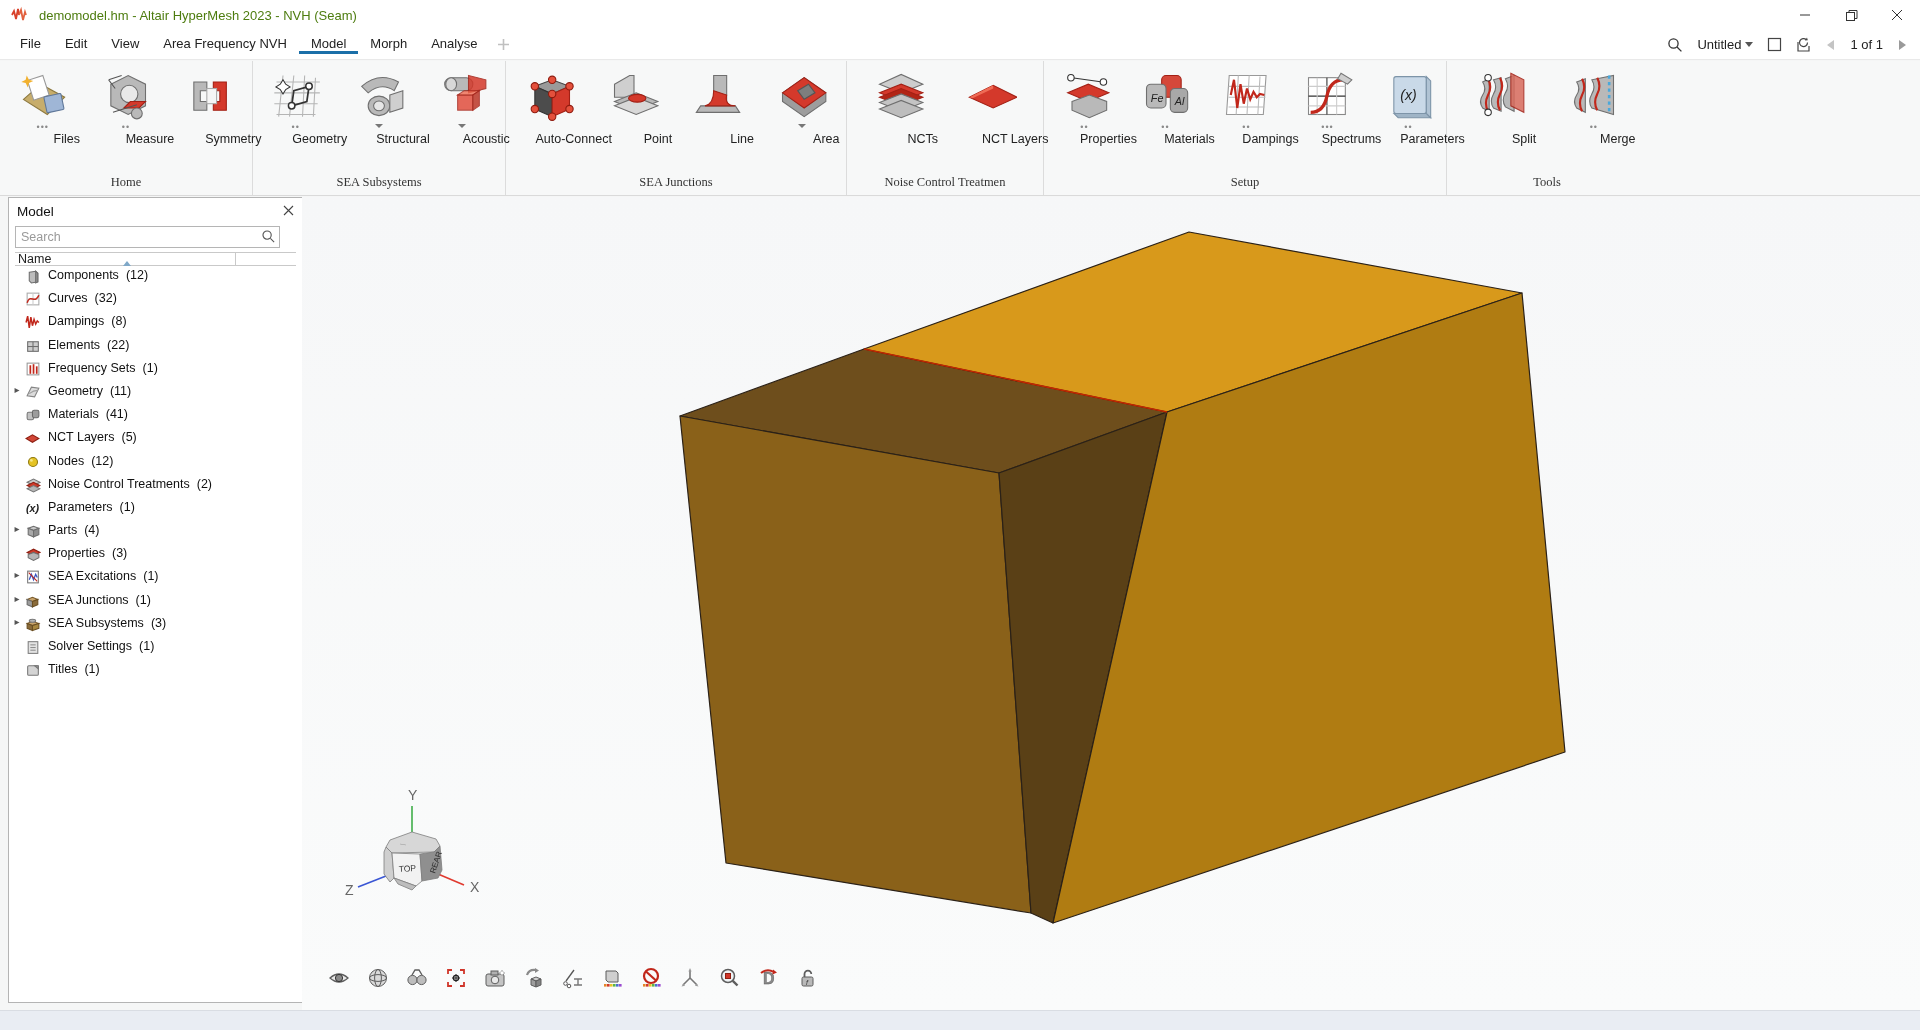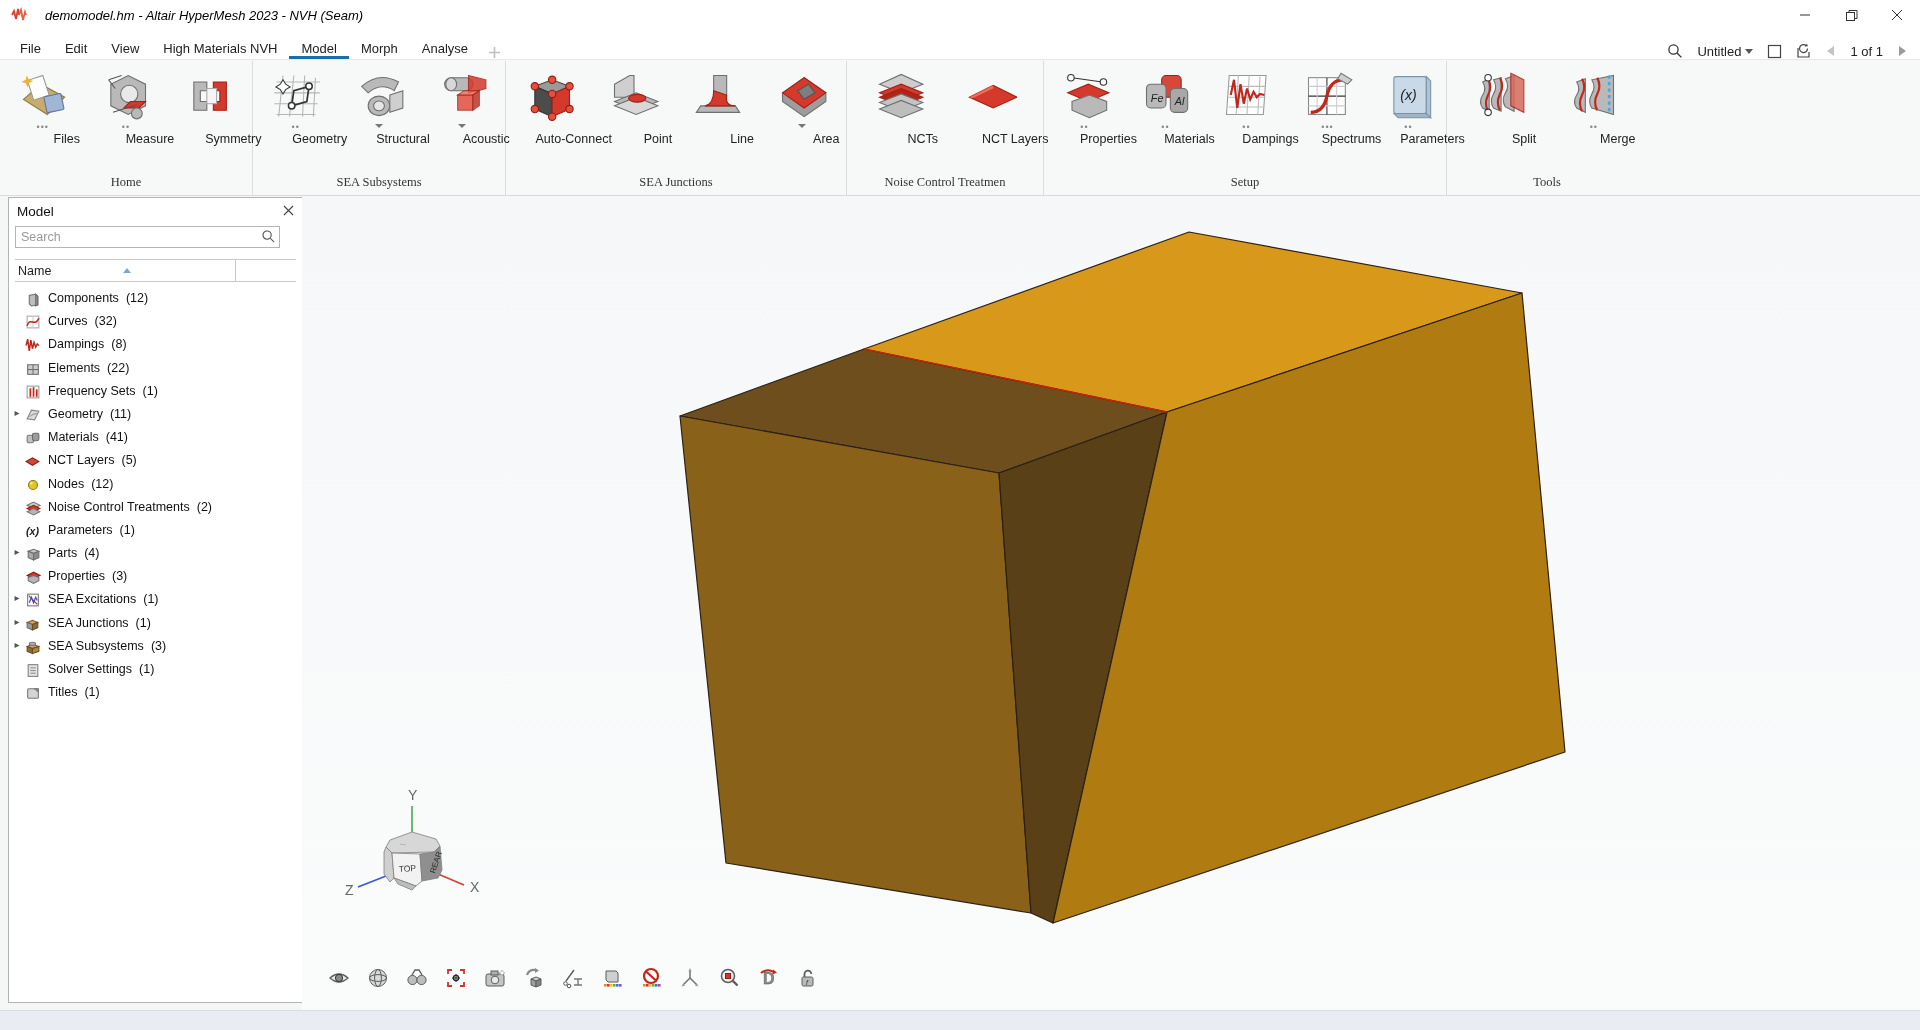--- a/index.html
+++ b/index.html
@@ -4,27 +4,27 @@
 <style>
   * { margin:0; padding:0; box-sizing:border-box; }
   html,body { width:1920px; height:1030px; overflow:hidden;
     font-family:"Liberation Sans", sans-serif; background:#f5f6f6; color:#1a1a1a; }
   #app { position:relative; width:1920px; height:1030px; }
 
   
   .titlebar { position:absolute; left:0; top:0; width:100%; height:30px; background:#ffffff;
     display:flex; align-items:center; }
   .app-icon { width:18px; height:18px; margin-left:10px; }
-  .title-text { margin-left:17px; font-size:13px; color:#000000;font-style:italic; }
+  .title-text { margin-left:11px; font-size:13px; color:#4d7c0f; }
   .win-controls { margin-left:auto; display:flex; height:100%; }
   .win-btn { width:46px; height:100%; display:flex; align-items:center; justify-content:center; }
 
   
   .menubar { position:absolute; left:0; top:30px; width:100%; height:30px; background:#ffffff;
-    display:flex; align-items:flex-end; border-bottom:1px solid #e9e9e9; }
+    display:flex; align-items:center; border-bottom:1px solid #e9e9e9; }
   .menu-items { display:flex; align-items:stretch; padding-left:8px; }
   .menu-item { padding:0 12px; display:flex; align-items:center; font-size:13px; color:#222;
     border-bottom:3px solid transparent; }
   .menu-item.active { border-bottom:3px solid #1b6fa8; }
   .menu-plus { display:flex; align-items:center; padding:0 8px; color:#b9b9b9; }
   .menu-right { margin-left:auto; display:flex; align-items:center; gap:14px; padding-right:14px; }
   .profile-btn { font-size:13px; color:#222; display:flex; align-items:center; gap:4px; }
   .pager { display:flex; align-items:center; gap:16px; font-size:13px; color:#222; }
   .tri { width:0; height:0; border-style:solid; display:inline-block; }
   .tri-left  { border-width:5px 7px 5px 0; border-color:transparent #c4c4c4 transparent transparent; }
@@ -49,22 +49,22 @@
   .browser { position:absolute; left:8px; top:197px; width:295px; height:806px; background:#ffffff;
     border:1px solid #b4b4b4; display:flex; flex-direction:column; }
   .br-header { height:27px; display:flex; align-items:center; padding:0 8px; }
   .br-title { font-size:13.5px; color:#111; }
   .br-close { margin-left:auto; color:#444; font-size:13px; }
   .br-search { margin:1px 22px 4px 6px; position:relative;border-radius:6px; }
   .br-search input { width:100%; height:22px; border:1px solid #b5b5b5; font-size:12.5px;
     padding:0 22px 0 5px; color:#222; outline:none; font-family:inherit; }
   .br-search input::placeholder { color:#9a9a9a; }
   .br-search .mag { position:absolute; right:4px; top:3px; }
-  .br-colhead { height:23px; border-top:1px solid #c9c9c9; border-bottom:1px solid #c9c9c9;
-    margin:7px 6px; display:flex; align-items:center; position:relative; font-size:12.5px; color:#222;text-align:right; }
+  .br-colhead { height:14px; border-top:1px solid #c9c9c9; border-bottom:1px solid #c9c9c9;
+    margin:0 6px; display:flex; align-items:center; position:relative; font-size:12.5px; color:#222;text-align:right; }
   .br-colhead .colname { padding-left:3px; }
   .sort-tri { position:absolute; left:108px; top:4px; width:0; height:0;
     border:4px solid transparent; border-bottom:5px solid #7fa8c8; }
   .col-div { position:absolute; left:220px; top:0; width:1px; height:100%; background:#c9c9c9; }
   .tree { flex:1; overflow:hidden; padding-top:2px; }
   .tree-row { height:23.2px; display:flex; align-items:flex-start; font-size:12.5px; color:#111; }
   .tr-arrow { width:16px; text-align:center; color:#555; font-size:10px; }
   .tr-icon { width:16px; height:16px; margin-right:7px; }
   .tr-label { white-space:nowrap; }
   .tr-count { margin-left:7px; }
@@ -116,21 +116,21 @@
         </svg>
       </div>
     </div>
   </div>
 
   <div class="menubar">
     <div class="menu-items" id="menu-items">
         <div class="menu-item">File</div>
         <div class="menu-item">Edit</div>
         <div class="menu-item">View</div>
-        <div class="menu-item">High Materials NVH</div>
+        <div class="menu-item">Area Frequency NVH</div>
         <div class="menu-item active">Model</div>
         <div class="menu-item">Morph</div>
         <div class="menu-item">Analyse</div>
       </div>
     <div class="menu-plus">
       <svg width="13" height="13" viewBox="0 0 13 13">
         <path d="M6.5 1 V12 M1 6.5 H12" stroke="#c0c0c0" stroke-width="1.6"></path>
       </svg>
     </div>
     <div class="menu-right">

